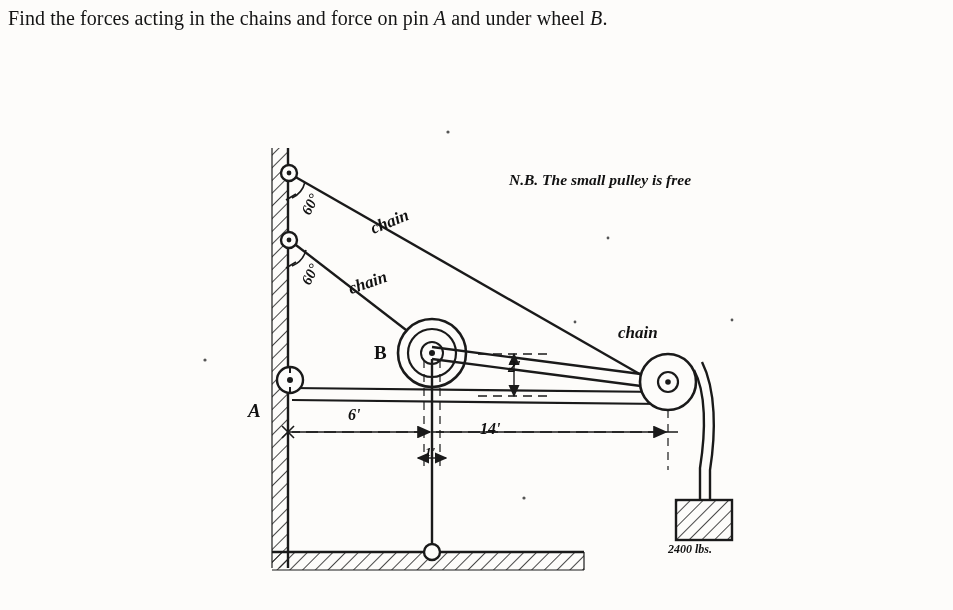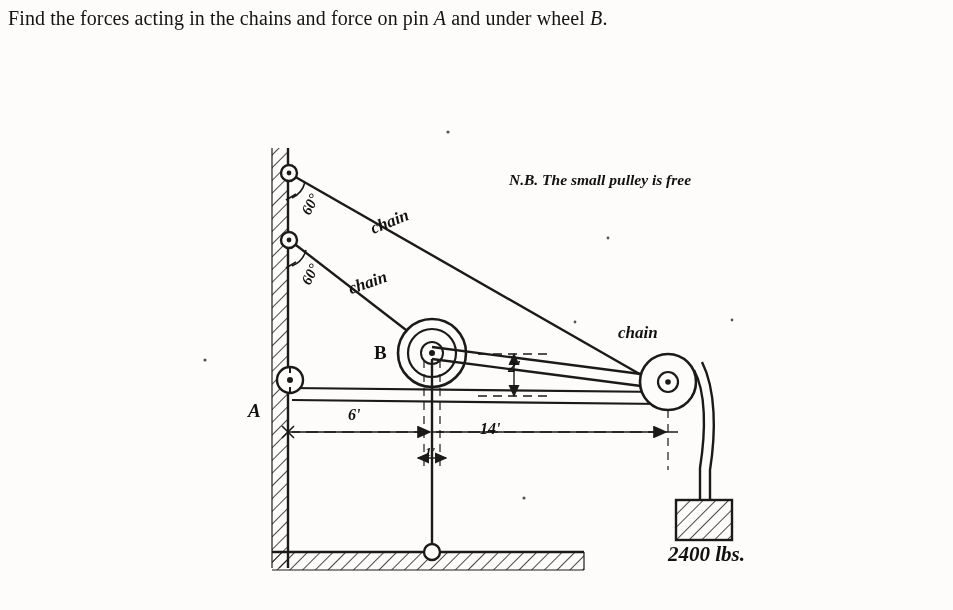--- a/index.html
+++ b/index.html
@@ -75,21 +75,21 @@
     font-size: 19px;
   }
   .lbl-dim {
     font-style: italic;
     font-weight: bold;
     font-size: 16px;
   }
   .lbl-weight {
     font-style: italic;
     font-weight: bold;
-    font-size: 21px;
+    font-size: 12px;
   }
   .rot-a {
     transform: rotate(-63deg);
   }
   .rot-b {
     transform: rotate(-22deg);
   }
   .rot-c {
     transform: rotate(-19deg);
   }

